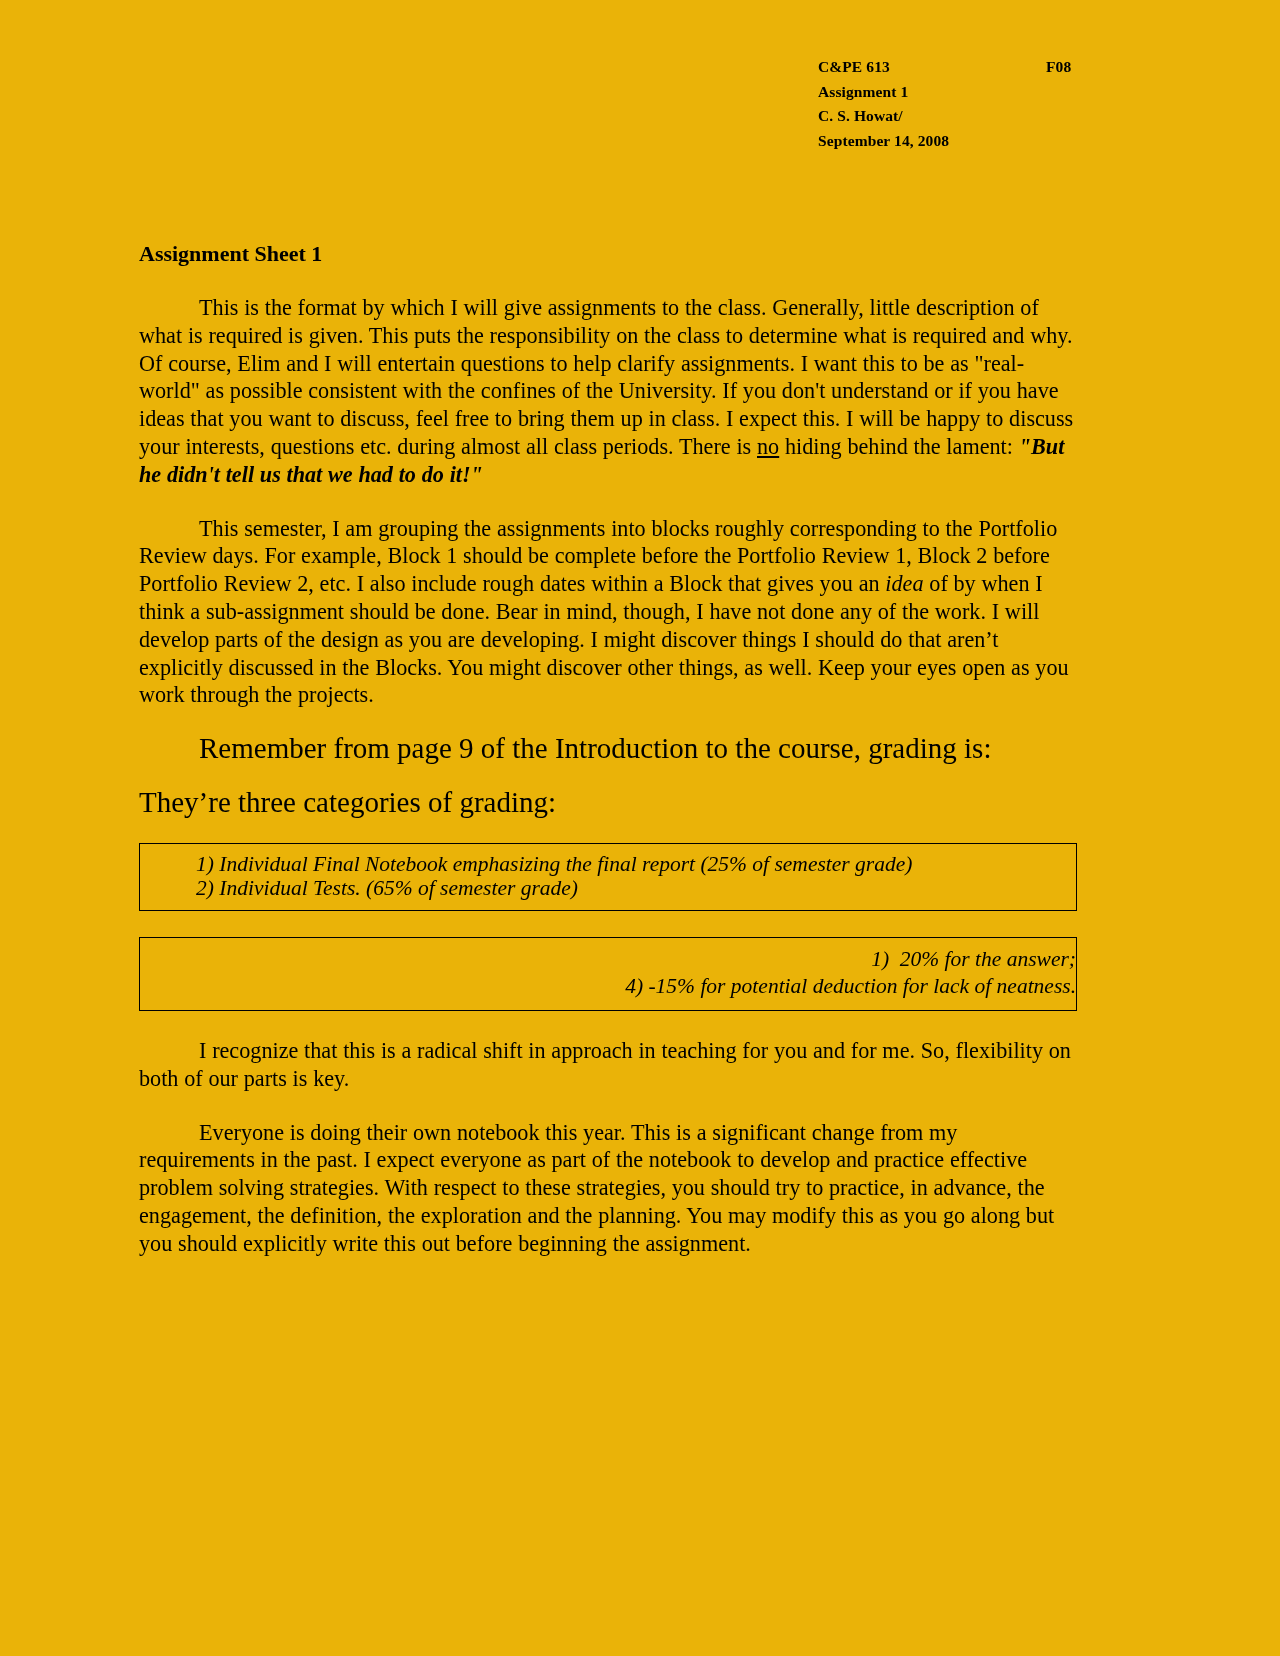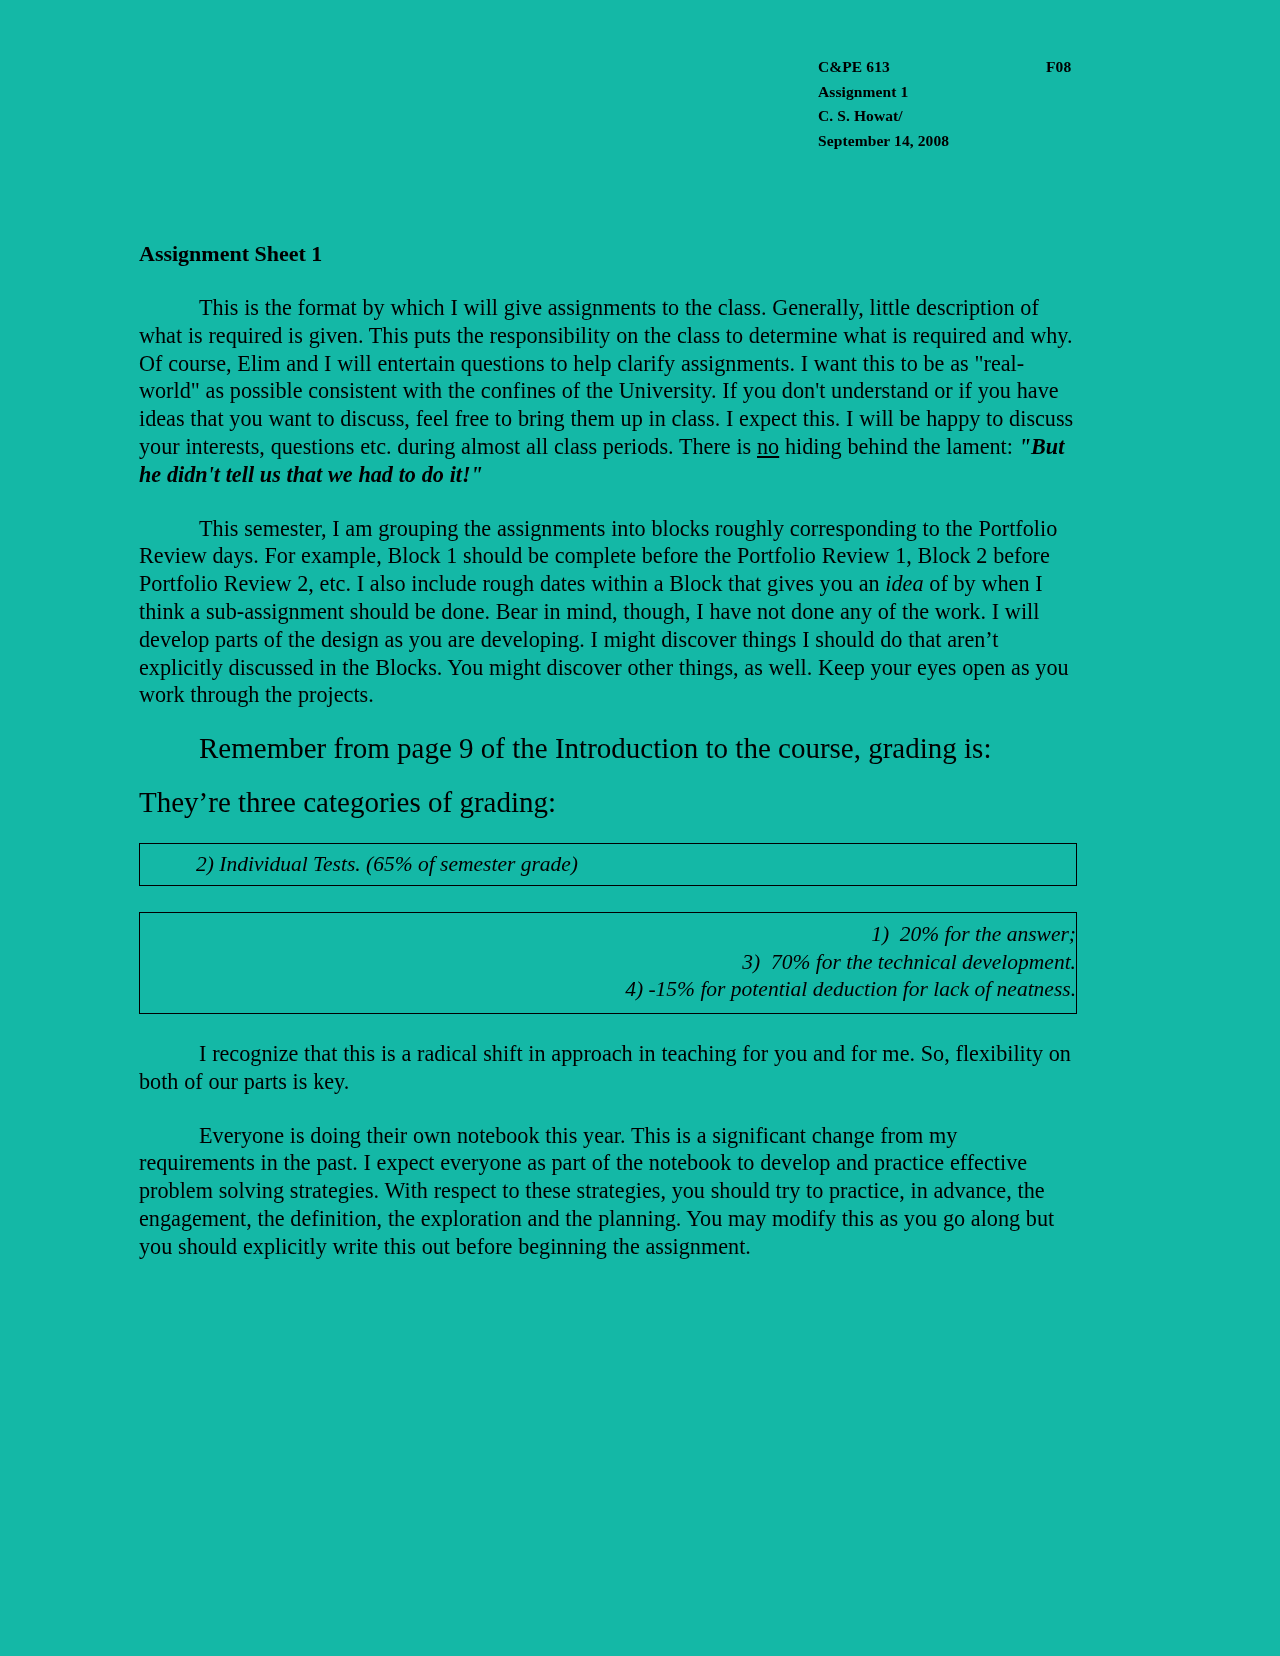--- a/index.html
+++ b/index.html
@@ -9,21 +9,21 @@
   }
   body {
     font-family: "Liberation Serif", "DejaVu Serif", serif;
     color: #000000;
   }
   .page {
     position: relative;
     width: 1280px;
     height: 1656px;
     margin: 0 auto;
-    background: #14b8a6;
+    background: #eab308;
     box-sizing: border-box;
     overflow: hidden;
   }
 
   
   .doc-header {
     position: absolute;
     left: 818px;
     top: 55px;
     width: 420px;
@@ -126,27 +126,27 @@
 
     <p class="para indent"><span>This is the format by which I will give assignments to the class.  Generally, little description of what is required is given.  This puts the responsibility on the class to determine what is required and why.  Of course, Elim and I will entertain questions to help clarify assignments.  I want this to be as "real-world" as possible consistent with the confines of the University.  If you don't understand or if you have ideas that you want to discuss, feel free to bring them up in class.  I expect this.  I will be happy to discuss your interests, questions etc. during almost all class periods.  There is </span><span class="u">no</span><span> hiding behind the lament: </span><span class="bi">"But he didn't tell us that we had to do it!"</span></p>
 
     <p class="para indent"><span>This semester, I am grouping the assignments into blocks roughly corresponding to the Portfolio Review days.  For example, Block 1 should be complete before the Portfolio Review 1, Block 2 before Portfolio Review 2, etc.  I also include rough dates within a Block that gives you an </span><span class="it">idea</span><span> of by when I think a sub-assignment should be done.  Bear in mind, though, I have not done any of the work.  I will develop parts of the design as you are developing.  I might discover things I should do that aren’t explicitly discussed in the Blocks.  You might discover other things, as well.  Keep your eyes open as you work through the projects.</span></p>
 
     <div class="lead-line indent">Remember from page 9 of the Introduction to the course, grading is:</div>
 
     <div class="lead-line">They’re three categories of grading:</div>
 
     <div class="grade-box">
+      <div class="box-line">1) Individual Final Notebook emphasizing the final report (25% of semester grade)</div>
       <div class="box-line">2) Individual Tests. (65% of semester grade)</div>
     </div>
 
 
     <div class="grade-box spaced">
       <div class="box-line">1)  20% for the answer;</div>
-      <div class="box-line">3)  70% for the technical development.</div>
       <div class="box-line">4) -15% for potential deduction for lack of neatness.</div>
     </div>
 
     <p class="para indent">I recognize that this is a radical shift in approach in teaching for you and for me.  So, flexibility on both of our parts is key.</p>
 
     <p class="para indent">Everyone is doing their own notebook this year.  This is a significant change from my requirements in the past.  I expect everyone as part of the notebook to develop and practice effective problem solving strategies.  With respect to these strategies, you should try to practice, in advance, the engagement, the definition, the exploration and the planning.  You may modify this as you go along but you should explicitly write this out before beginning the assignment.</p>
 
   </div>
 </div>
 

